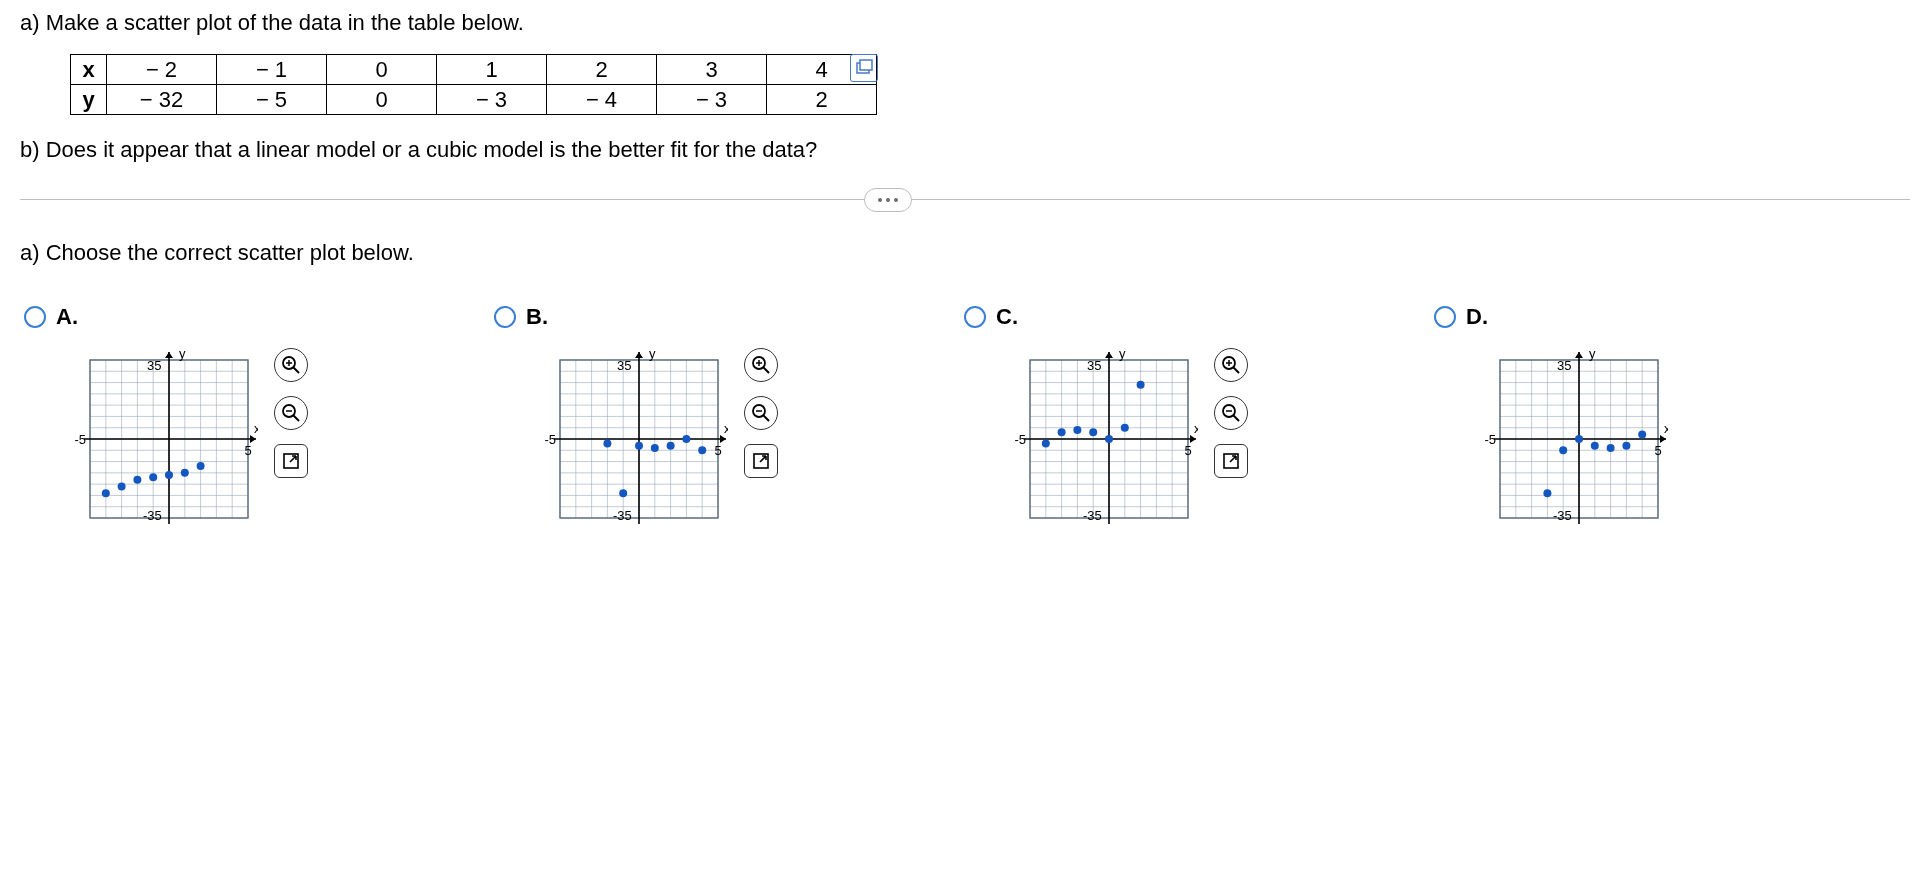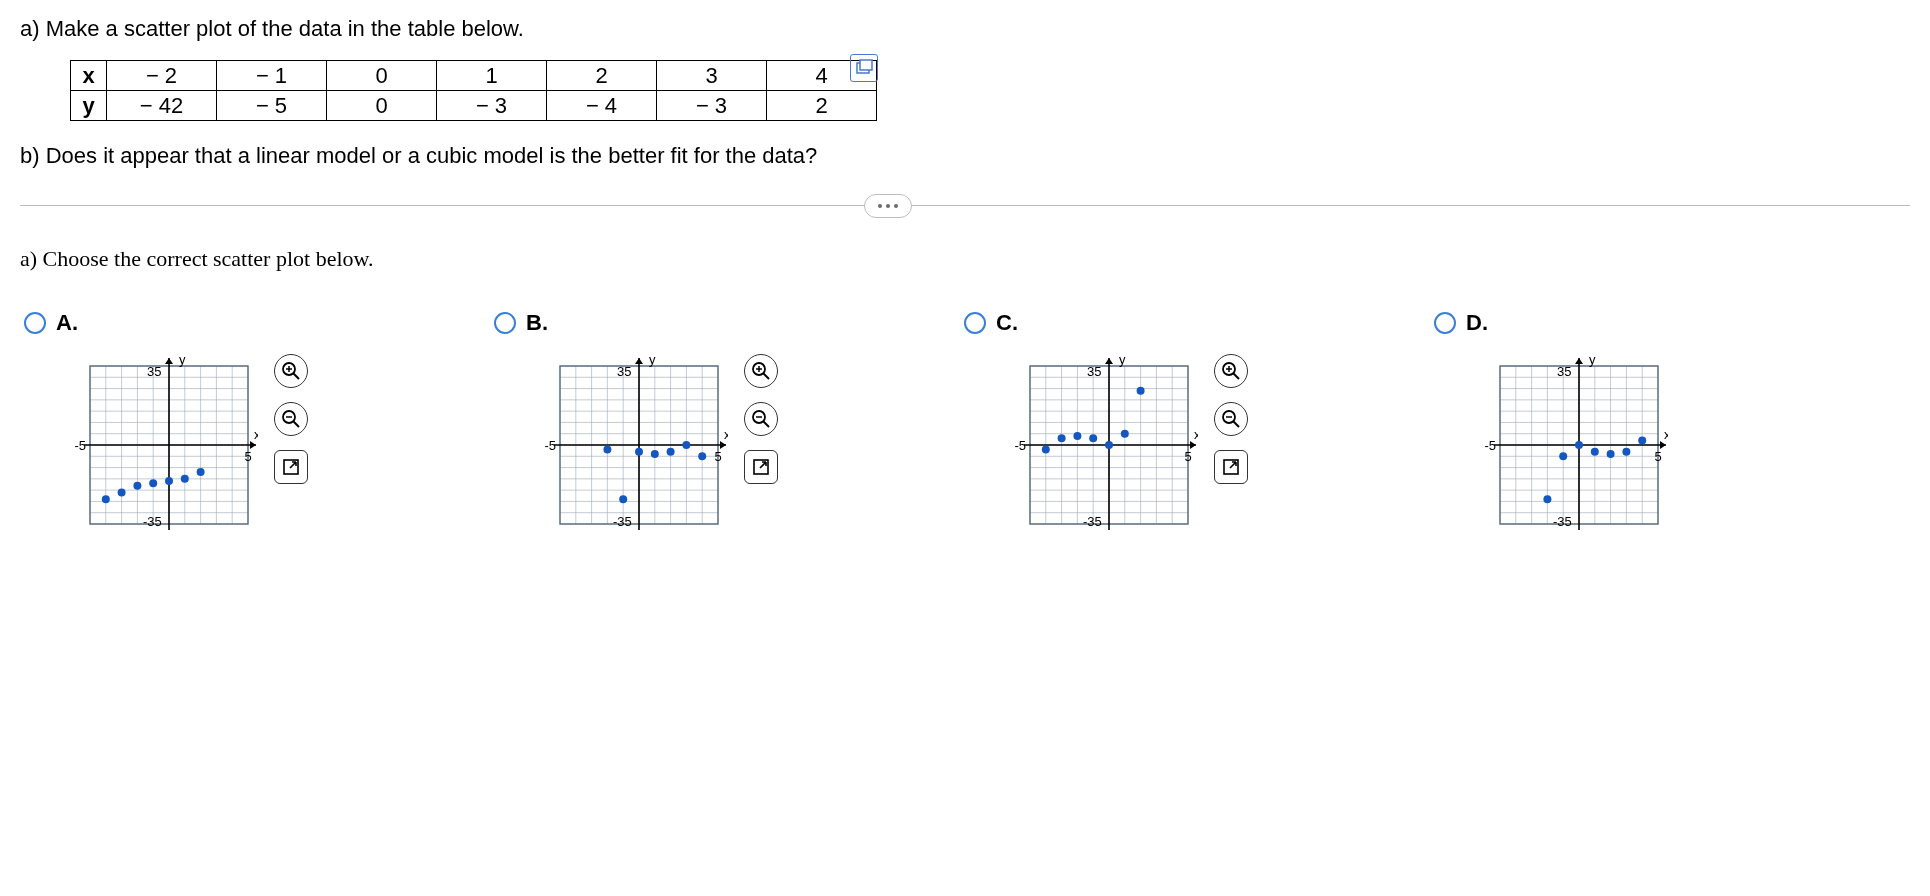--- a/index.html
+++ b/index.html
@@ -5,21 +5,21 @@
   * { box-sizing: border-box; }
   body {
     margin: 0;
     padding: 10px 20px;
     font-family: Arial, sans-serif;
     font-size: 22px;
     color: #000;
     background: #fff;
     width: 1930px;
   }
-  .question-text { margin: 6px 0 18px 0; }
+  .question-text { margin: 0 0 18px 0; }
   .data-table {
     margin-left: 50px;
     border-collapse: collapse;
   }
   .data-table td, .data-table th {
     border: 1.5px solid #000;
     padding: 1px 0;
     text-align: center;
     font-size: 22px;
     min-width: 110px;
@@ -46,21 +46,21 @@
     border-radius: 14px;
     width: 48px;
     height: 24px;
     display: flex;
     align-items: center;
     justify-content: center;
     gap: 4px;
     cursor: pointer;
   }
   .dots-pill span { width:4px; height:4px; background:#6b6b6b; border-radius:50%; display:block; }
-  .answer-prompt { margin: 10px 0 38px 0; font-family: Liberation Serif, serif; }
+  .answer-prompt { margin: 10px 0 38px 0; }
   .choices {
     display: flex;
     gap: 40px;
     flex-wrap: nowrap;
     align-items: flex-start;
     padding-left: 4px;
   }
   .choice {
     display: flex;
     flex-direction: column;
@@ -141,21 +141,21 @@
     <td>− 2</td>
     <td>− 1</td>
     <td>0</td>
     <td>1</td>
     <td>2</td>
     <td>3</td>
     <td>4</td>
   </tr>
   <tr>
     <th class="rowhdr">y</th>
-    <td>− 42</td>
+    <td>− 32</td>
     <td>− 5</td>
     <td>0</td>
     <td>− 3</td>
     <td>− 4</td>
     <td>− 3</td>
     <td>2</td>
   </tr>
 </tbody>
   </table>
 

